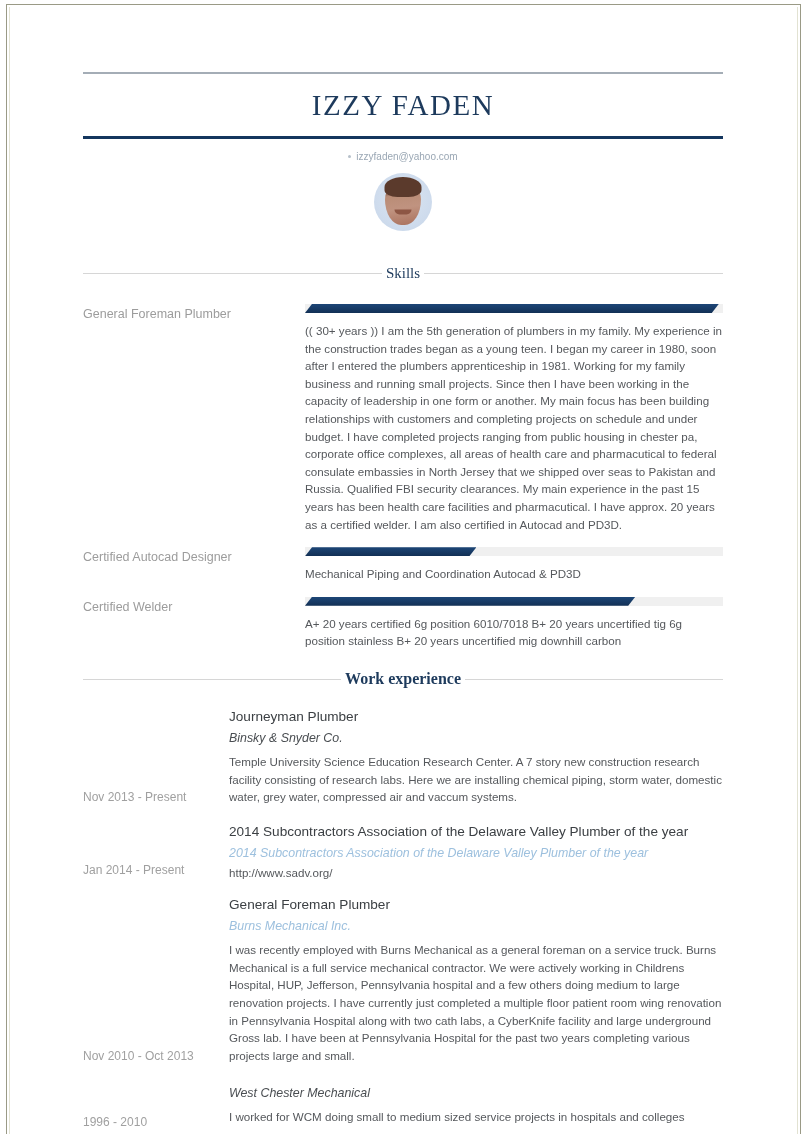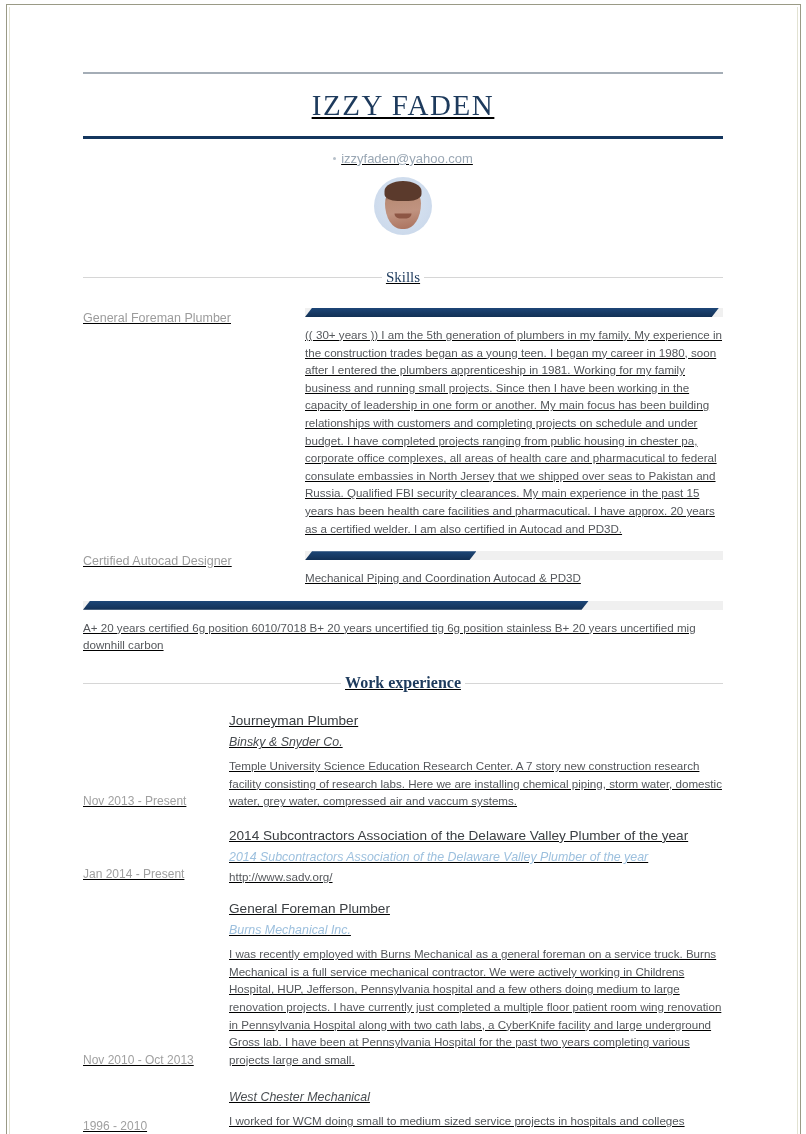--- a/index.html
+++ b/index.html
@@ -11,21 +11,20 @@
     font-family: "Liberation Sans", sans-serif;
     -webkit-font-smoothing: antialiased;
   }
   .page {
     position: relative;
     width: 806px;
     height: 1134px;
     box-sizing: border-box;
     background: #ffffff;
     overflow: hidden;
-    text-decoration: underline;
   }
   
   .page-frame {
     position: absolute;
     left: 6px;
     top: 4px;
     right: 5px;
     bottom: 0px;
     border: 1px solid #9a9a86;
     border-bottom: none;
@@ -71,21 +70,21 @@
     line-height: 1.1;
   }
   .rule-thick {
     height: 3px;
     background: #14365e;
     width: 100%;
   }
   .contact {
     text-align: center;
     padding-top: 12px;
-    font-size: 13px;
+    font-size: 10px;
     color: #9aa7b4;
   }
   .contact .bullet {
     display: inline-block;
     width: 3px;
     height: 3px;
     background: #b6c0ca;
     border-radius: 50%;
     vertical-align: middle;
     margin-right: 5px;
@@ -301,20 +300,21 @@
         <div class="skill-label">Certified Autocad Designer</div>
         <div class="skill-body">
           <div class="bar-track">
             <div class="bar-fill" style="width: 41%;"></div>
           </div>
           <div class="skill-desc">Mechanical Piping and Coordination Autocad &amp; PD3D</div>
         </div>
       </div>
 
       <div class="skill-row">
+        <div class="skill-label">Certified Welder</div>
         <div class="skill-body">
           <div class="bar-track">
             <div class="bar-fill" style="width: 79%;"></div>
           </div>
           <div class="skill-desc">A+  20 years certified 6g position 6010/7018 B+  20 years uncertified tig 6g position stainless B+  20 years uncertified mig downhill carbon</div>
         </div>
       </div>
 
     </div>
 

